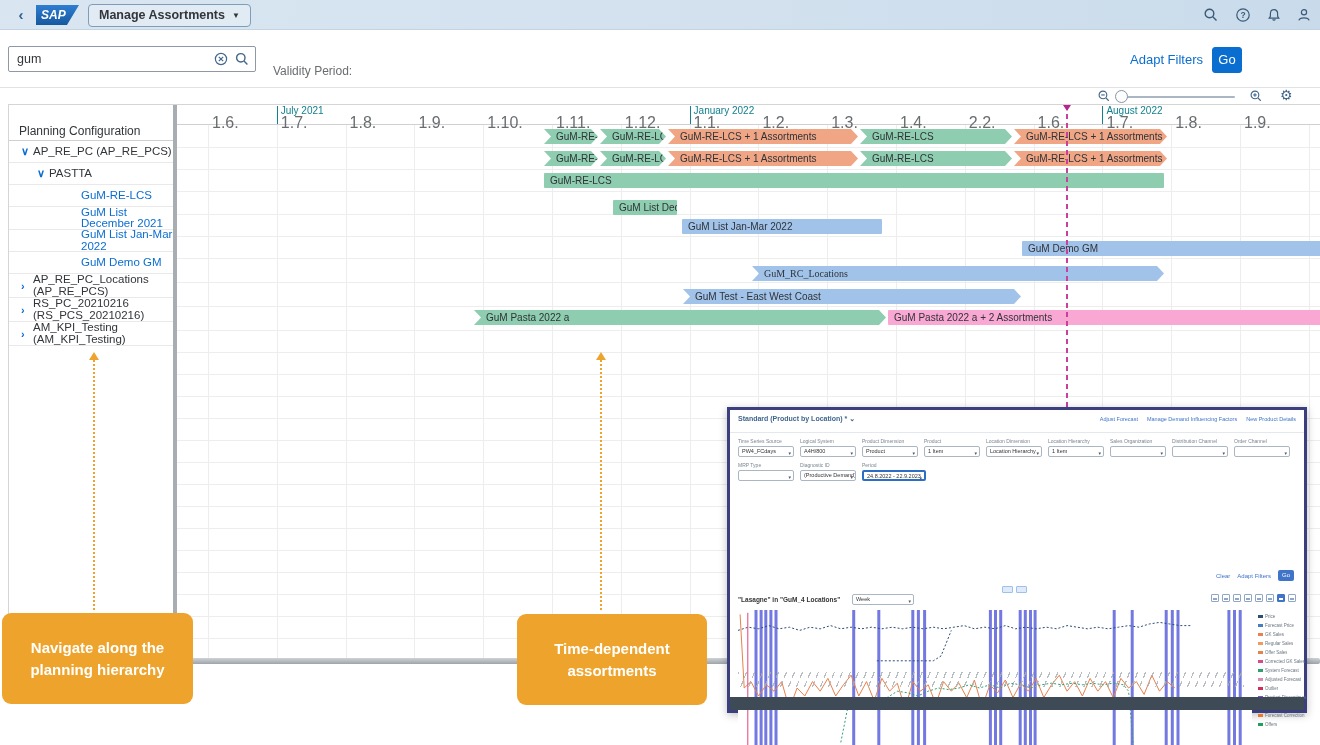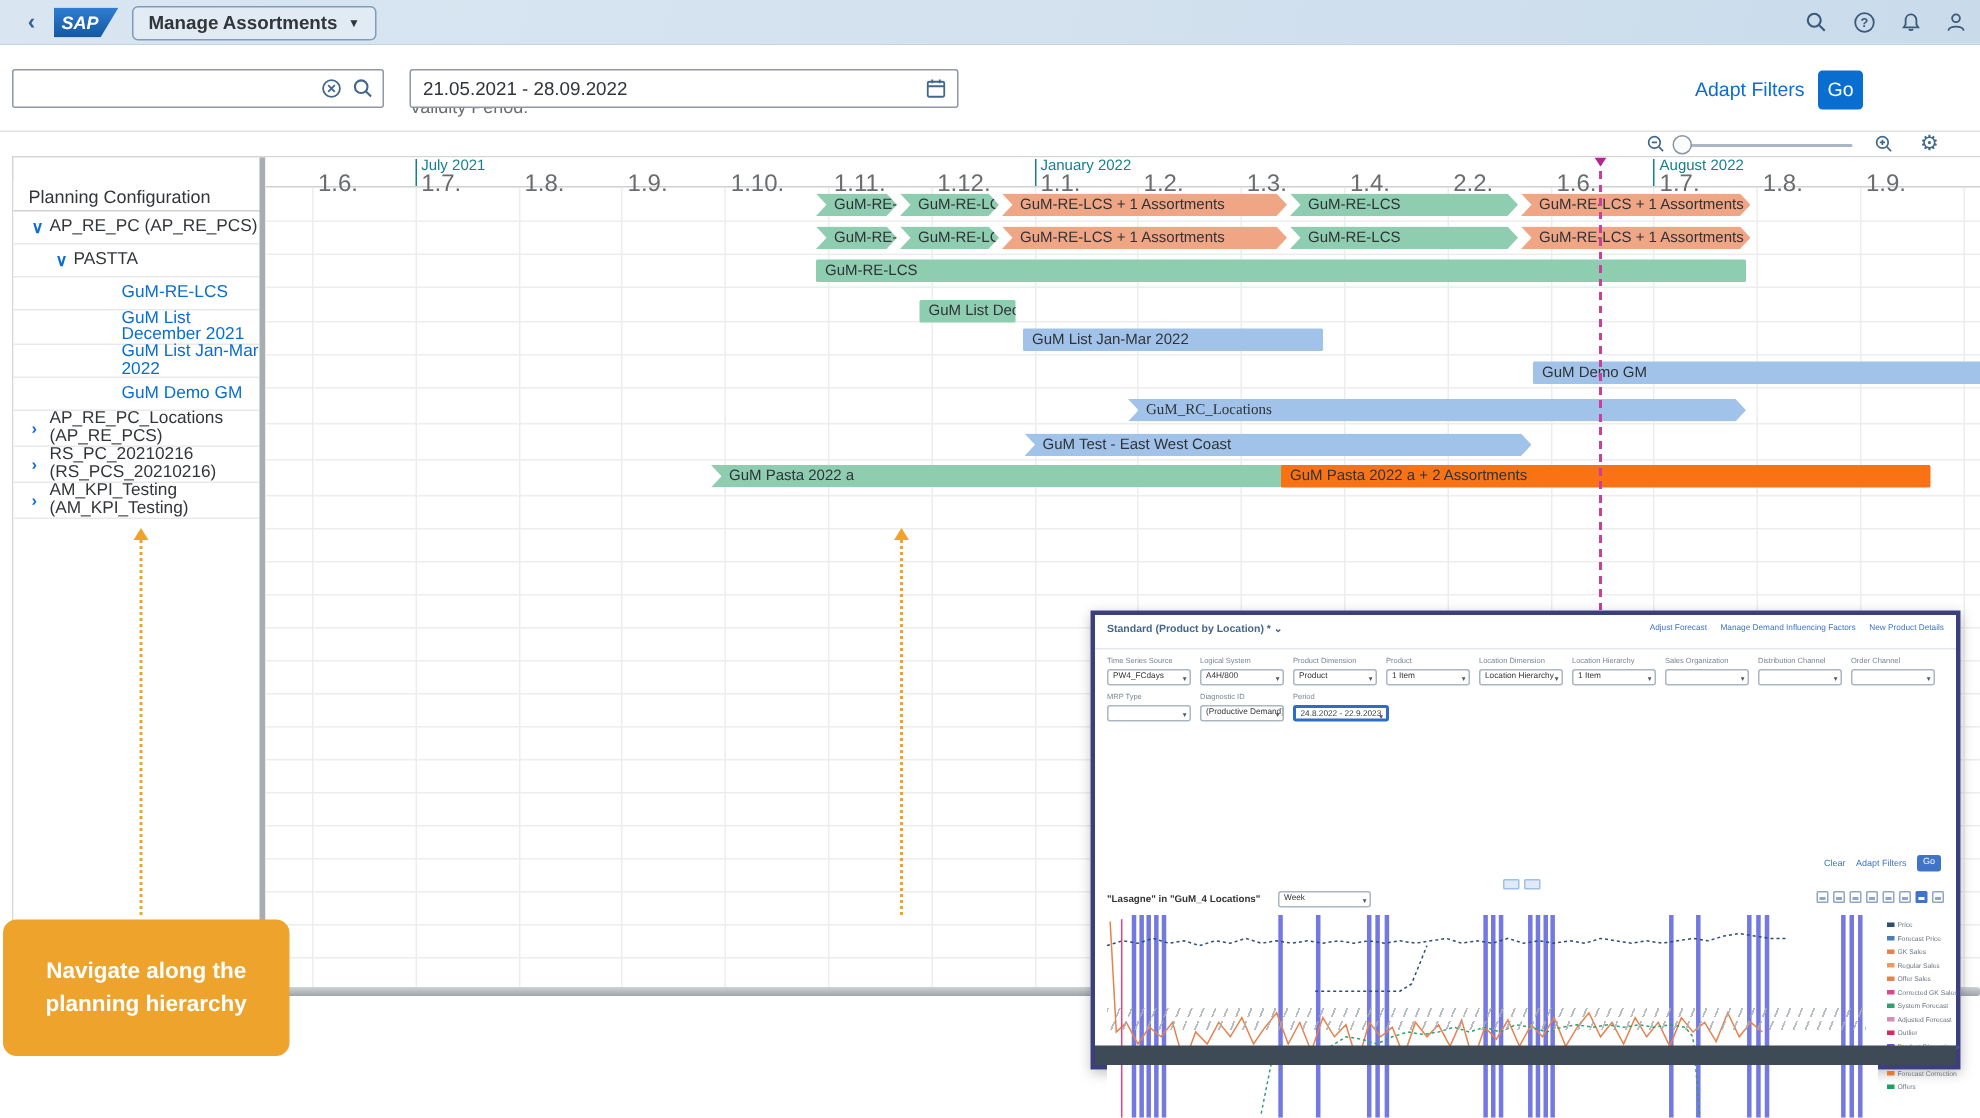--- a/index.html
+++ b/index.html
@@ -161,47 +161,37 @@
     <div class="shell-ic" style="left:1296px">
       <svg viewBox="0 0 16 16" fill="none" stroke="currentColor" stroke-width="1.2">
           <circle cx="8" cy="5.2" r="2.6"></circle>
           <path d="M2.9 13.4 C3.6 9.9 12.4 9.9 13.1 13.4"></path>
         </svg>
     </div>
   </header>
 
   <section id="filterbar">
     <div class="field" id="search-box">
+      <input value="gum" style="">
       <span class="ic" style="right:26px">
         <svg viewBox="0 0 16 16" fill="none" stroke="currentColor" stroke-width="1.2">
             <circle cx="8" cy="8" r="5.6"></circle>
             <line x1="5.8" y1="5.8" x2="10.2" y2="10.2"></line>
             <line x1="10.2" y1="5.8" x2="5.8" y2="10.2"></line>
           </svg>
       </span>
       <span class="ic" style="right:5px">
         <svg viewBox="0 0 16 16" fill="none" stroke="currentColor" stroke-width="1.4">
             <circle cx="6.8" cy="6.8" r="4.2"></circle>
             <line x1="10" y1="10" x2="13.4" y2="13.4"></line>
           </svg>
       </span>
     </div>
     <div id="validity-wrap" class="abs" style="left:0;top:34px;width:0;height:0"></div>
     <div id="validity-label" style="top:34px">Validity Period:</div>
-    <div class="field" id="validity-box">
-      <span>21.05.2021 - 28.09.2022</span>
-      <span class="ic">
-        <svg viewBox="0 0 16 16" fill="none" stroke="currentColor" stroke-width="1.2">
-            <rect x="2.5" y="3.5" width="11" height="10" rx="1"></rect>
-            <line x1="2.5" y1="6.5" x2="13.5" y2="6.5"></line>
-            <line x1="5.5" y1="2" x2="5.5" y2="4.5"></line>
-            <line x1="10.5" y1="2" x2="10.5" y2="4.5"></line>
-          </svg>
-      </span>
-    </div>
     <div id="adapt-link">Adapt Filters</div>
     <div id="go-btn">Go</div>
   </section>
 
   <div id="zoomrow">
     <span class="zic" style="left:1097px">
       <svg viewBox="0 0 16 16" fill="none" stroke="currentColor" stroke-width="1.3">
           <circle cx="6.8" cy="6.8" r="4.4"></circle>
           <line x1="10.2" y1="10.2" x2="13.4" y2="13.4"></line>
           <line x1="4.8" y1="6.8" x2="8.8" y2="6.8"></line>
@@ -338,35 +328,38 @@
           <div class="gbar chev" style="left: 491px; width: 190px; top: 46px; background: rgb(240, 165, 133);">GuM-RE-LCS + 1 Assortments</div>
           <div class="gbar chev" style="left: 683px; width: 152px; top: 46px; background: rgb(142, 205, 176);">GuM-RE-LCS</div>
           <div class="gbar chev" style="left: 837px; width: 153px; top: 46px; background: rgb(240, 165, 133);">GuM-RE-LCS + 1 Assortments</div>
           <div class="gbar rect" style="left: 367px; width: 620px; top: 68px; background: rgb(142, 205, 176);">GuM-RE-LCS</div>
           <div class="gbar rect" style="left: 436px; width: 64px; top: 95px; background: rgb(142, 205, 176);">GuM List Dece...</div>
           <div class="gbar rect" style="left: 505px; width: 200px; top: 114px; background: rgb(162, 195, 233);">GuM List Jan-Mar 2022</div>
           <div class="gbar rect" style="left: 845px; width: 299px; top: 136px; background: rgb(162, 195, 233);">GuM Demo GM</div>
           <div class="gbar chev" style="left: 575px; width: 412px; top: 161px; background: rgb(162, 195, 233); font-family: Liberation Serif, serif;">GuM_RC_Locations</div>
           <div class="gbar chev" style="left: 506px; width: 338px; top: 184px; background: rgb(162, 195, 233);">GuM Test - East West Coast</div>
           <div class="gbar chev" style="left: 297px; width: 412px; top: 205px; background: rgb(142, 205, 176);">GuM Pasta 2022 a</div>
-          <div class="gbar rect" style="left: 677px; width: 433px; top: 205px; background: #f97316;">GuM Pasta 2022 a + 2 Assortments</div>
+          <div class="gbar rect" style="left: 711px; width: 433px; top: 205px; background: #f9a8d4;">GuM Pasta 2022 a + 2 Assortments</div>
         </div>
       <div id="today-line" style="left: 889px;"></div>
       <div id="today-marker" style="left: 886px;"></div>
     </div>
   </section>
   <div id="scroll-strip"></div>
 
   <div class="arrow-head" style="left:89px;top:352px"></div>
   <div class="arrow-line" style="left:93px;top:360px;height:250px"></div>
   <div class="callout" style="left:2px;top:613px;width:191px;height:91px">
     <span>Navigate along the planning hierarchy</span>
   </div>
   <div class="arrow-head" style="left:596px;top:352px"></div>
   <div class="arrow-line" style="left:600px;top:360px;height:250px"></div>
+  <div class="callout" style="left:517px;top:614px;width:190px;height:91px">
+    <span>Time-dependent assortments</span>
+  </div>
 
   <div id="inset">
     <div id="inset-title">Standard (Product by Location) * ⌄</div>
     <div id="inset-links">
         <span class="ilink">Adjust Forecast</span>
         <span class="ilink">Manage Demand Influencing Factors</span>
         <span class="ilink">New Product Details</span>
       </div>
     <div id="inset-div1"></div>
     <div id="inset-filters">

